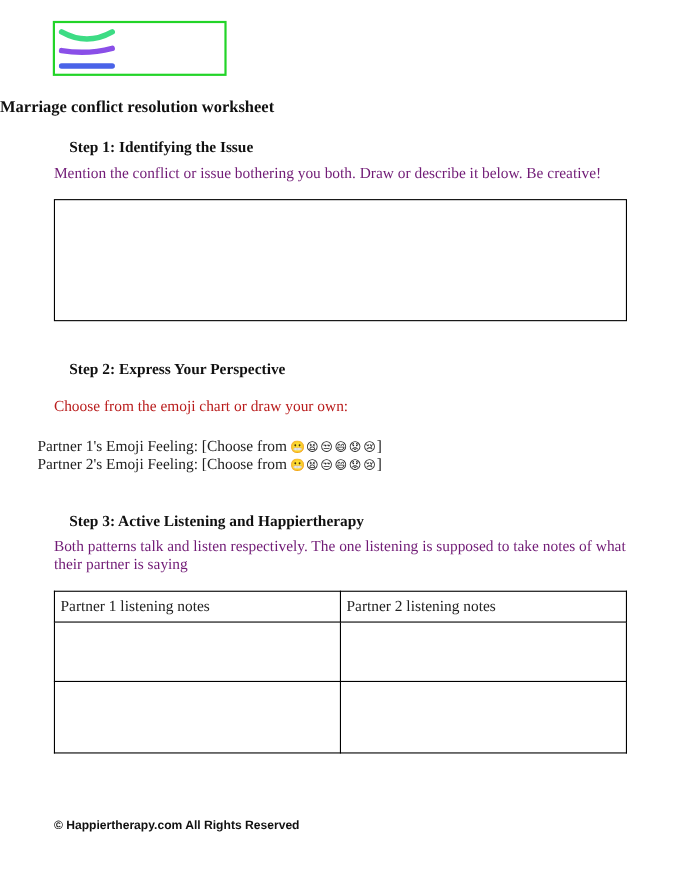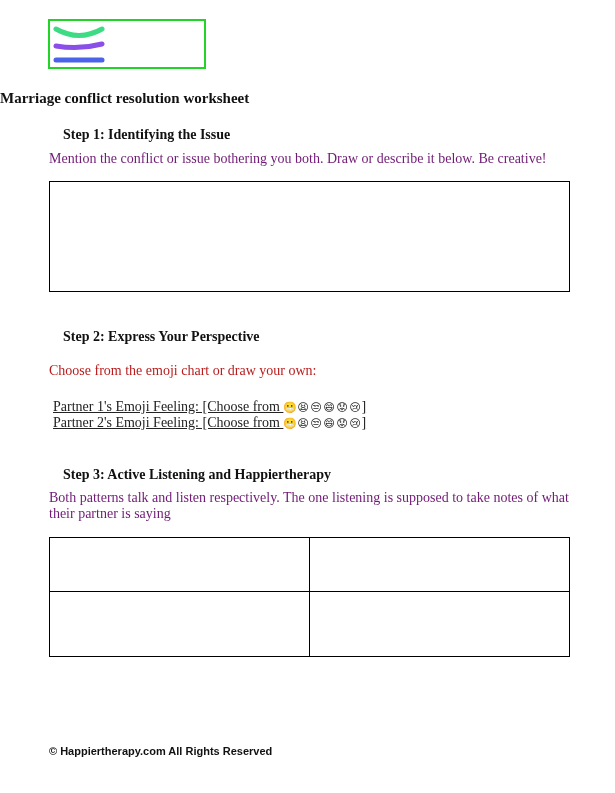--- a/index.html
+++ b/index.html
@@ -24,21 +24,21 @@
 
     .step-heading { position: absolute; left: 49px; font-weight: bold; font-size: 14px; margin-left: 14px; }
     .para { position: absolute; left: 49px; font-size: 14px; color: #701a75; line-height: 16px; }
     .muted { color: #b91c1c; }
 
     .draw-box {
       position: absolute; left: 49px; top: 181px; width: 521px; height: 111px;
       border: 1.5px solid #000;
     }
 
-    .emoji-line { position: absolute; left: 53px; font-size: 14px; color: #222; line-height: 16px; white-space: nowrap; text-decoration: underline; }
+    .emoji-line { position: absolute; left: 34px; font-size: 14px; color: #222; line-height: 16px; white-space: nowrap; }
     .emoji { font-size: 11px; font-family: "DejaVu Sans", sans-serif; display: inline-block; width: 13px; text-align: center; }
 
     table.notes {
       position: absolute; left: 49px; top: 537px; width: 521px;
       border-collapse: collapse; font-size: 14px;
     }
     table.notes td, table.notes th {
       border: 1.5px solid #000; text-align: left; font-weight: normal;
       padding: 0 5px; vertical-align: middle; color: #222;
     }
@@ -76,20 +76,24 @@
 </div>
 <div class="emoji-line" style="top:415px;">
   <span>Partner 2's Emoji Feeling: [Choose from </span><span class="emoji">😬</span><span class="emoji">😫</span><span class="emoji">😒</span><span class="emoji">😄</span><span class="emoji">😟</span><span class="emoji">😢</span><span>]</span>
 </div>
 
 <div class="step-heading" style="top:467px;">Step 3: Active Listening and Happiertherapy</div>
 <div class="para" style="top:490px; width:525px;">Both patterns talk and listen respectively. The one listening is supposed to take notes of what their partner is saying</div>
 
 <table class="notes">
   <tbody>
+      <tr>
+    <th style="width:260px;">Partner 1 listening notes</th>
+    <th>Partner 2 listening notes</th>
+  </tr>
   <tr class="r1">
     <td></td>
     <td></td>
   </tr>
   <tr class="r2">
     <td></td>
     <td></td>
   </tr>
 </tbody>
   </table>

